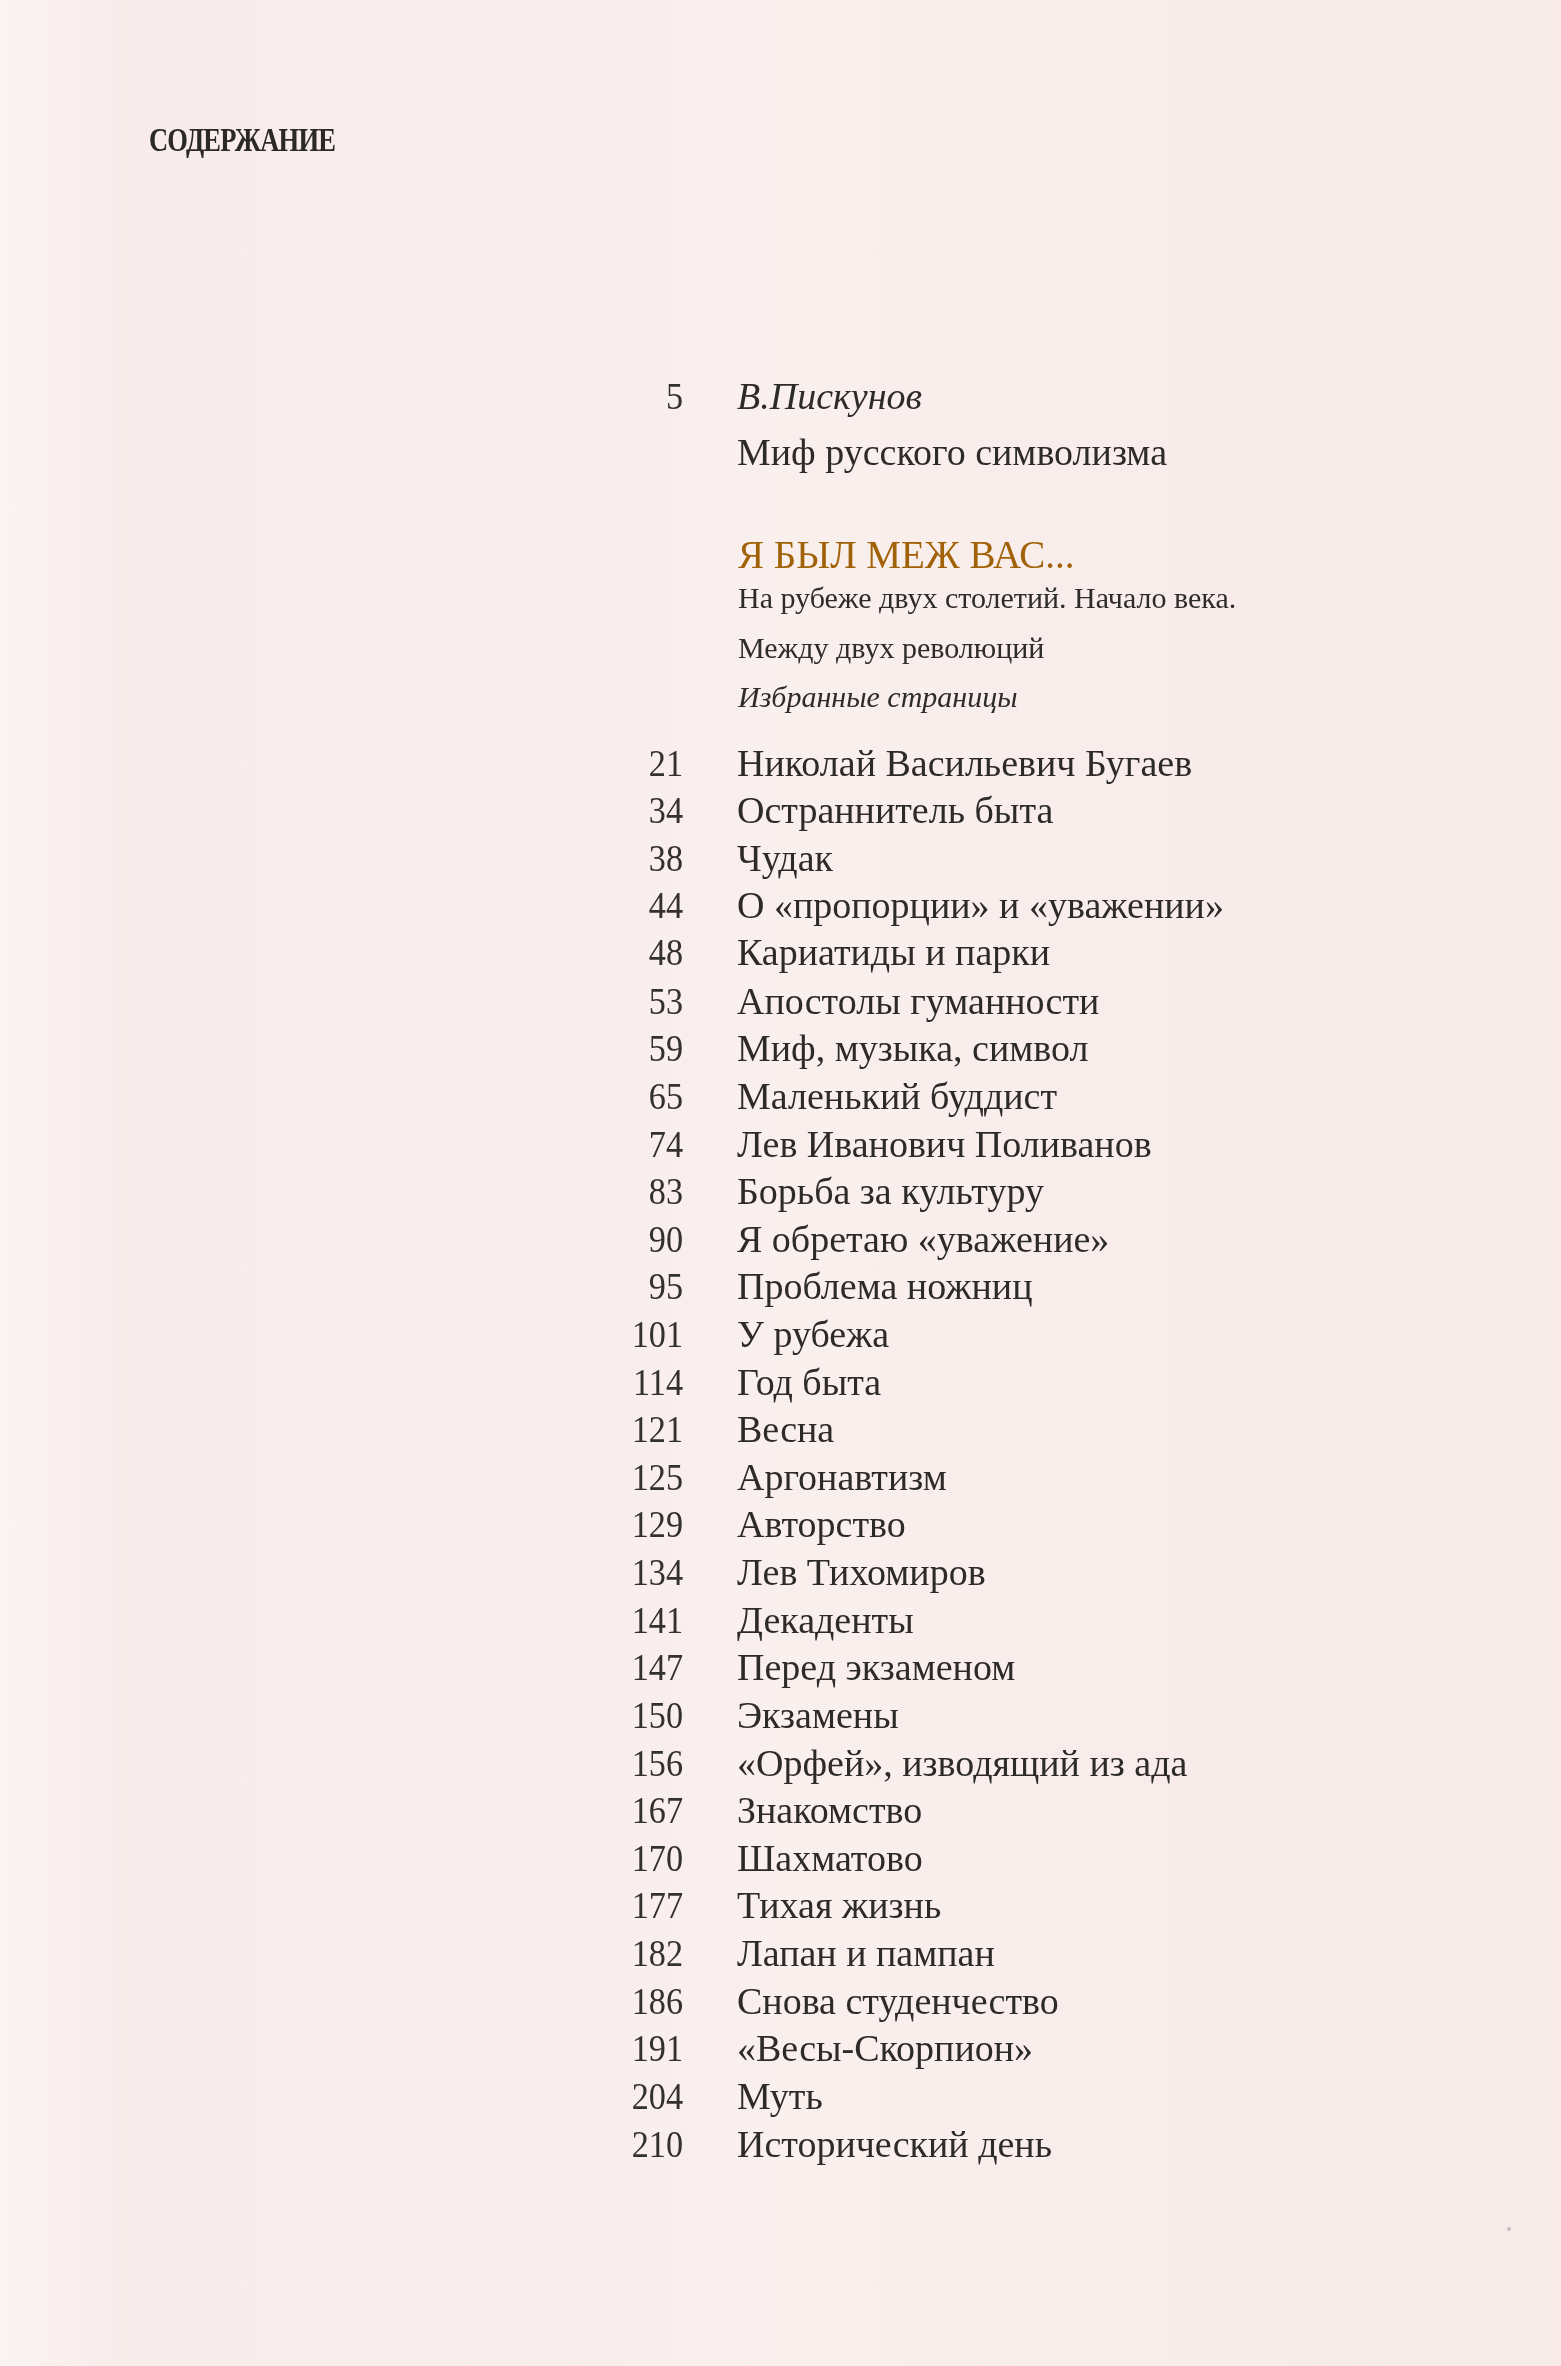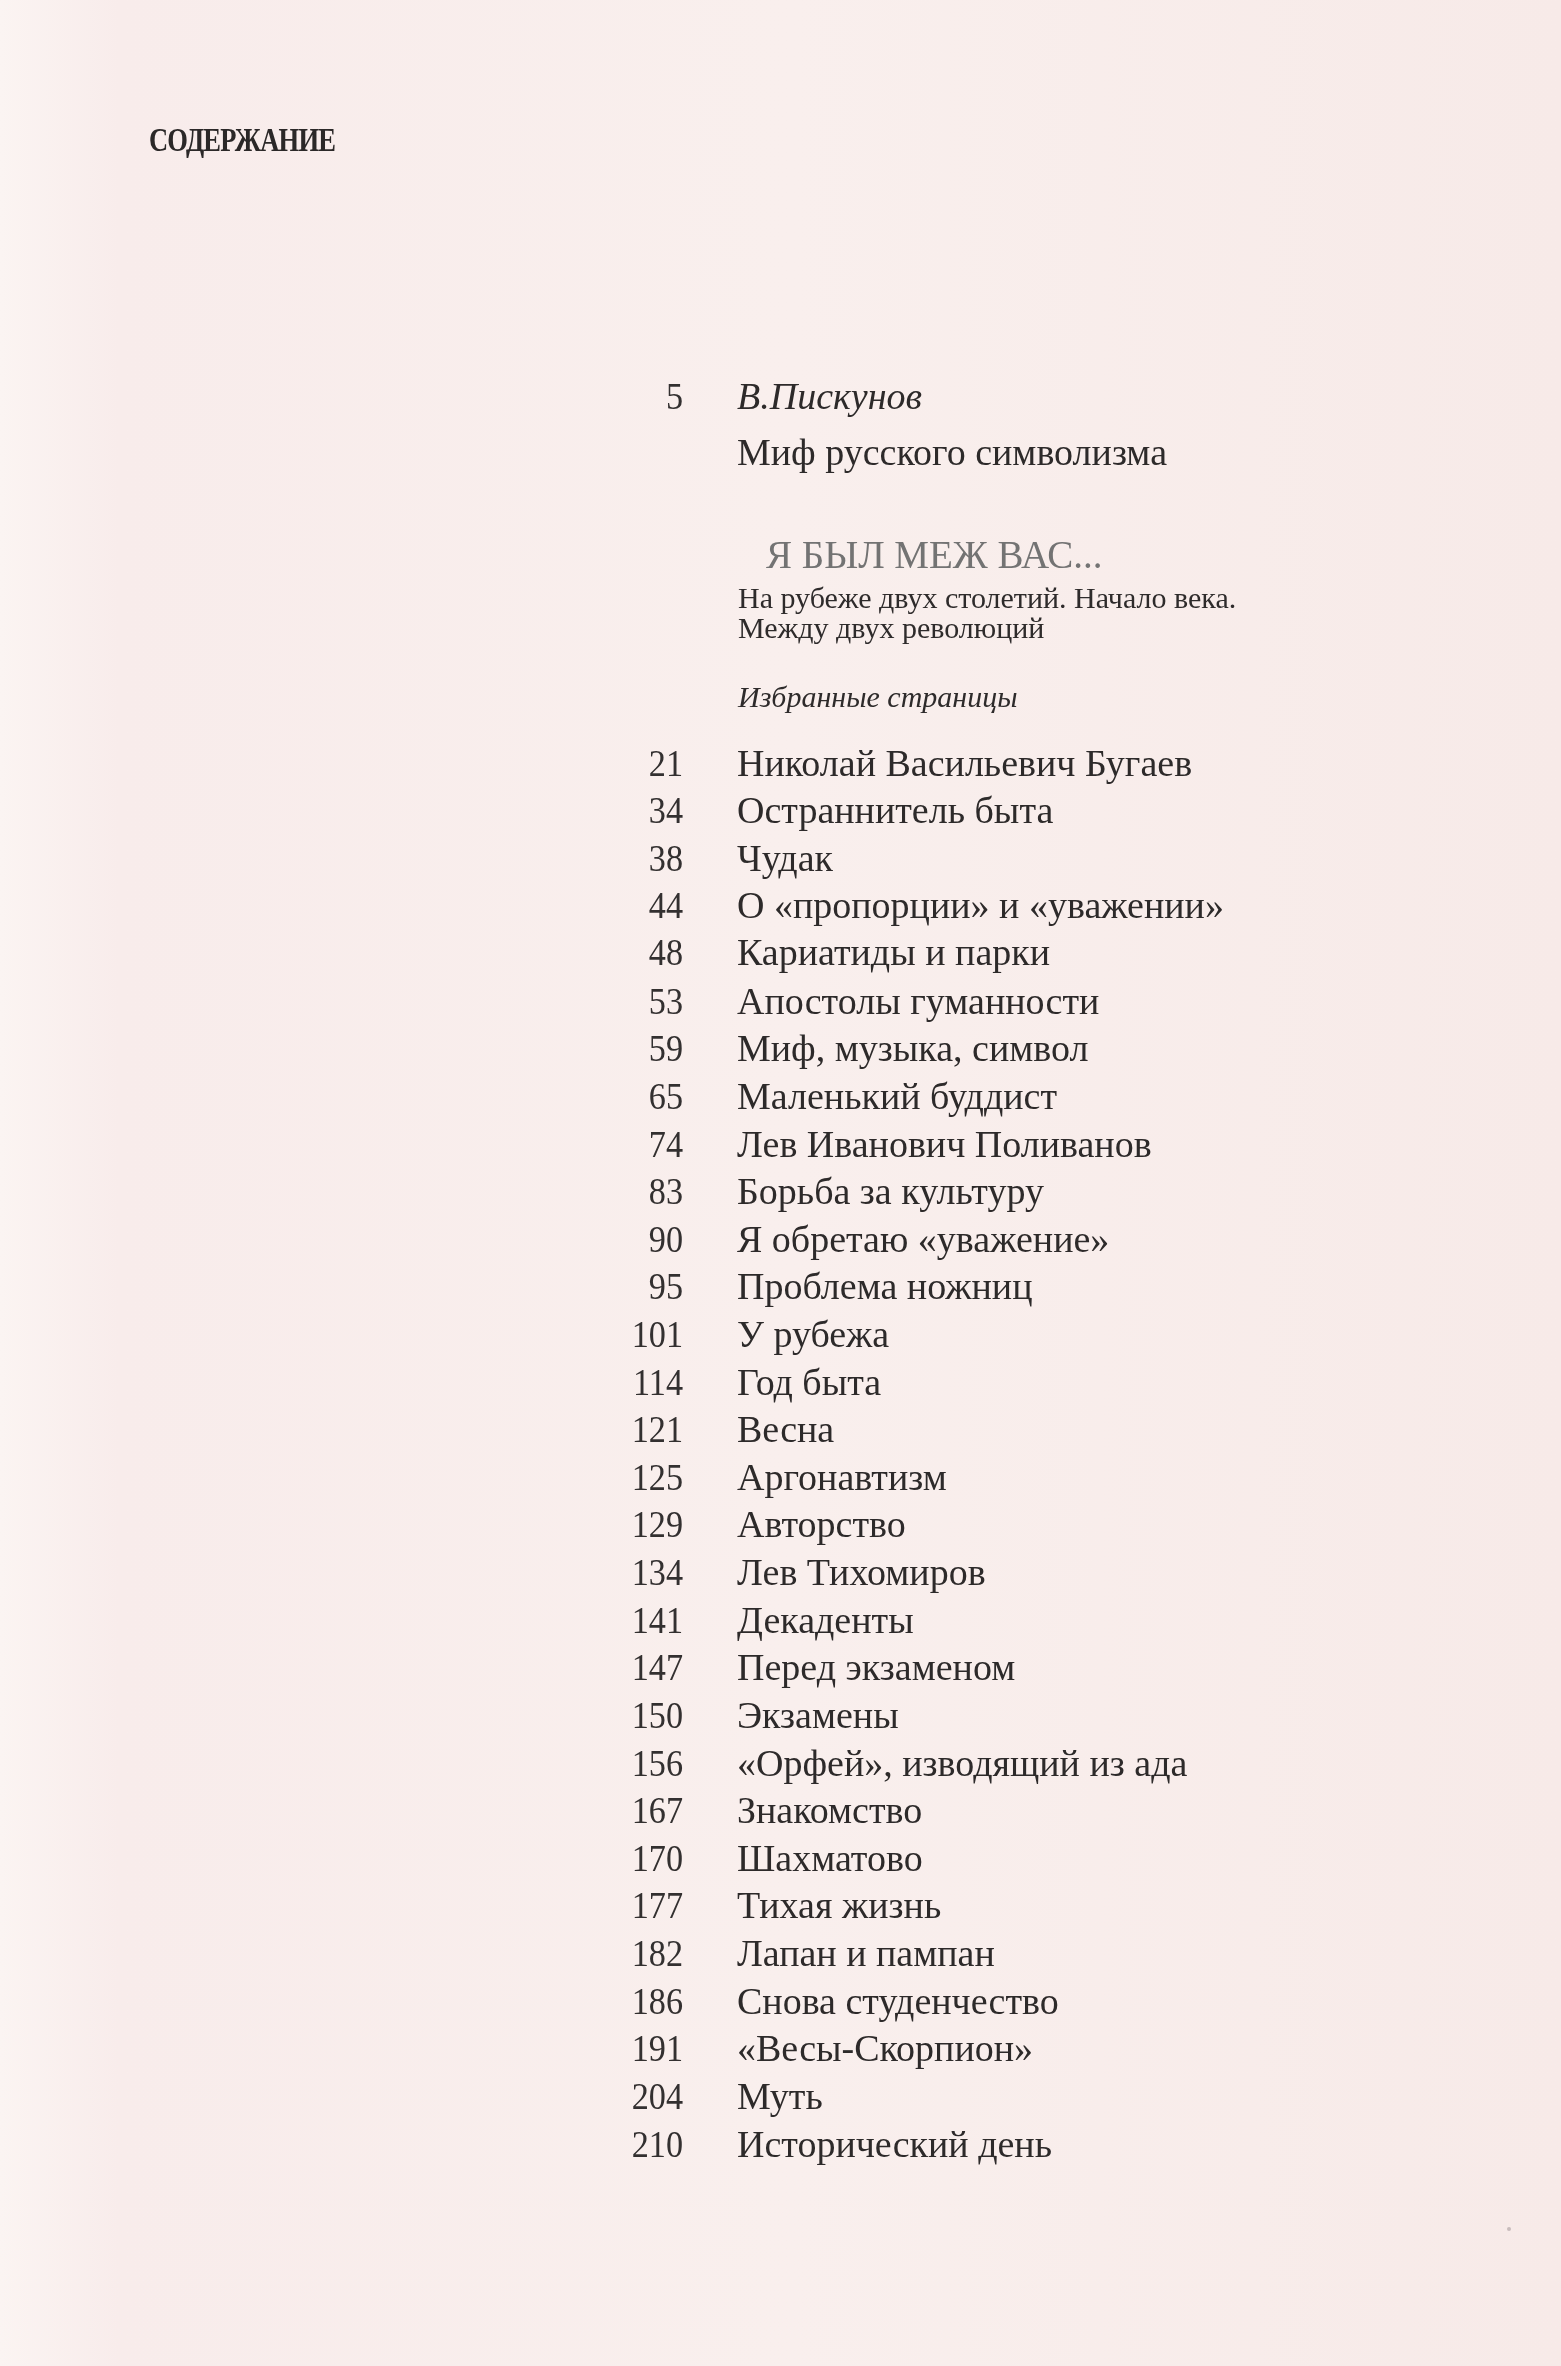--- a/index.html
+++ b/index.html
@@ -24,21 +24,21 @@
       font-size: 38px; line-height: 48px; color: #333030;
       transform: scaleX(0.9); transform-origin: right center;
     }
     .txt {
       position: absolute; left: 183px; white-space: nowrap;
       font-size: 38px; line-height: 48px; color: #2d2a2a;
     }
     .author { font-style: italic; }
     .part-title {
       position: absolute; left: 738px; top: 531px;
-      font-size: 39px; line-height: 48px; white-space: nowrap; color: #737373; margin-left: 28px;
+      font-size: 39px; line-height: 48px; white-space: nowrap; color: #a16207;
     }
     .sub {
       position: absolute; left: 738px; white-space: nowrap;
       font-size: 30px; line-height: 40px; color: #2e2b2b;
     }
     .sub.it { font-style: italic; }
     .speck { position: absolute; left: 1507px; top: 2227px; width: 4px; height: 4px; border-radius: 2px; background: #c8bcbc; }
   </style>
 </head>
 <body>
@@ -49,21 +49,21 @@
   <div class="row" style="top:372px;">
     <span class="num">5</span>
     <span class="txt author">В.Пискунов</span>
   </div>
   <div class="row" style="top:428px;">
     <span class="txt">Миф русского символизма</span>
   </div>
 
   <div class="part-title">Я БЫЛ МЕЖ ВАС...</div>
   <div class="sub" style="top:578px;">На рубеже двух столетий. Начало века.</div>
-  <div class="sub" style="top:608px;">Между двух революций</div>
+  <div class="sub" style="top:628px;">Между двух революций</div>
   <div class="sub it" style="top:677px;">Избранные страницы</div>
 
   <div id="entries">
       <div class="row" style="top: 739px;">
         <span class="num">21</span>
         <span class="txt">Николай Васильевич Бугаев</span>
       </div>
       <div class="row" style="top: 786px;">
         <span class="num">34</span>
         <span class="txt">Остраннитель быта</span>

